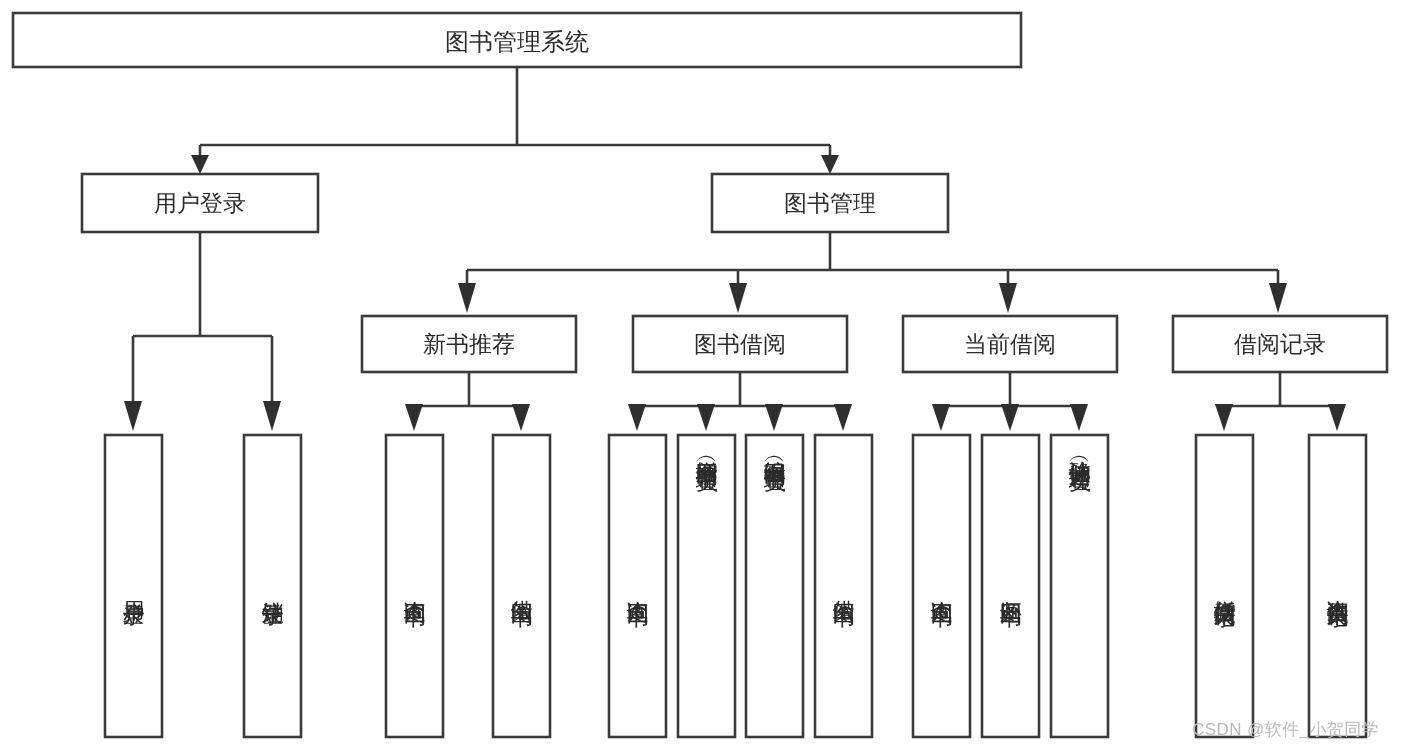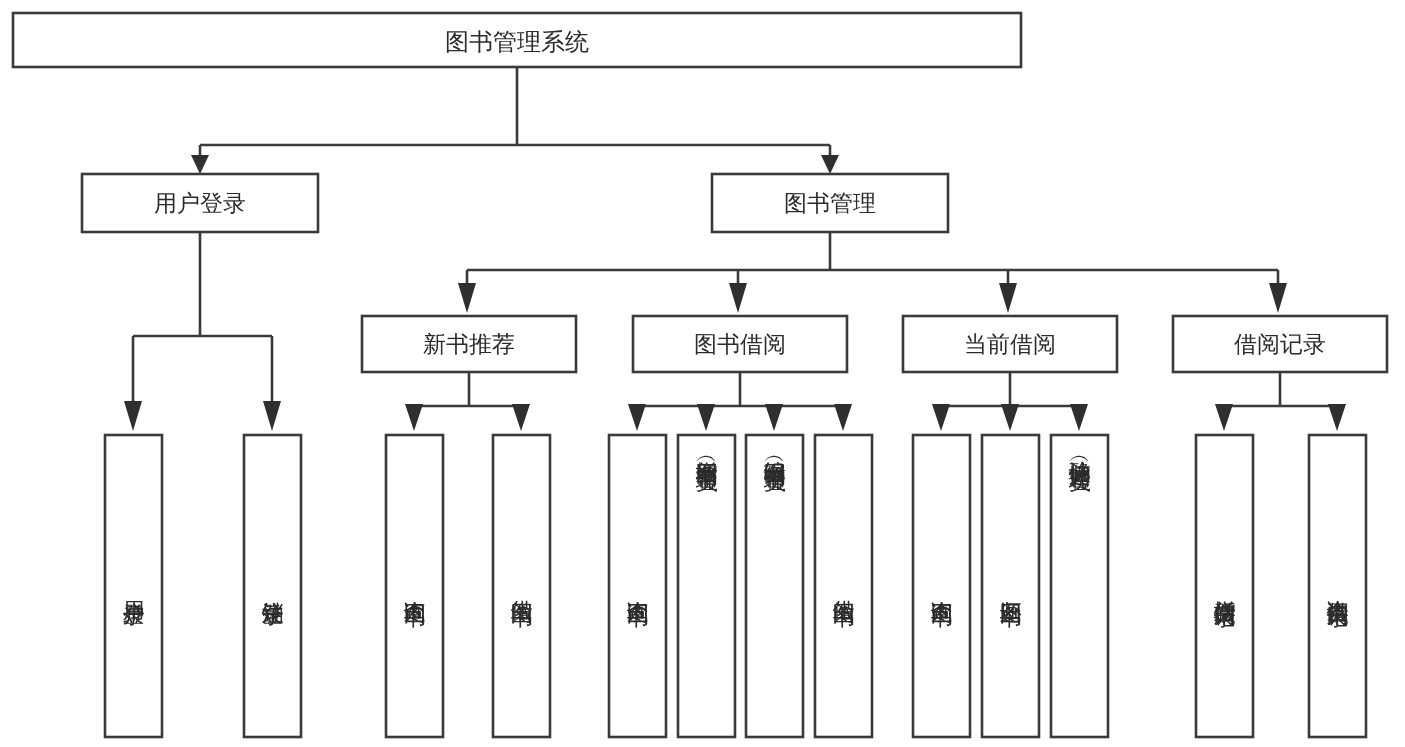--- a/index.html
+++ b/index.html
@@ -246,14 +246,15 @@
     <span class="vert-label" style="margin-top:8px;">确认归还（管理员）</span>
   </div>
 
   <div class="vert-label-wrap" style="left:1196px; top:435px; width:57px; height:302px;">
     <span class="vert-label">新增借阅记录</span>
   </div>
   <div class="vert-label-wrap" style="left:1309px; top:435px; width:57px; height:302px;">
     <span class="vert-label">查询借阅记录</span>
   </div>
 
+  <div class="watermark">CSDN @软件_小贺同学</div>
 
 </div>
 
 </body></html>

